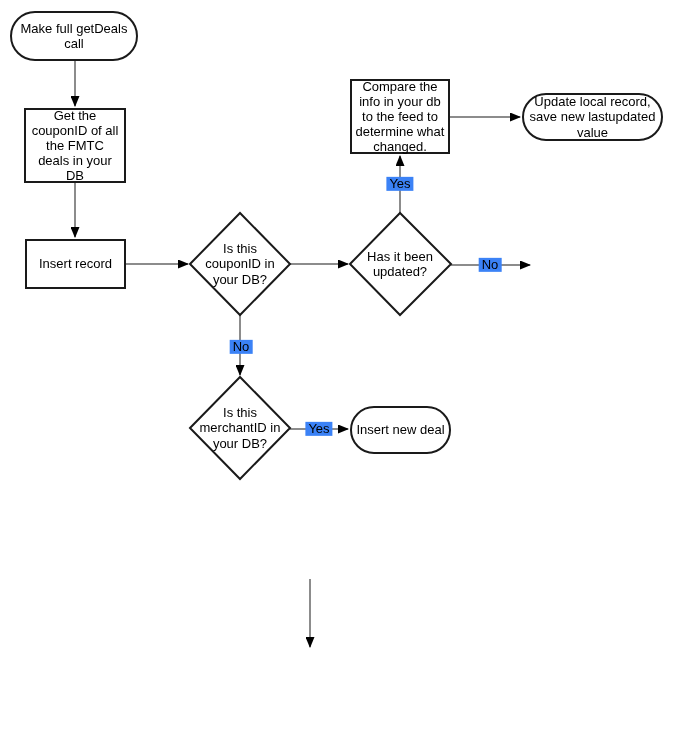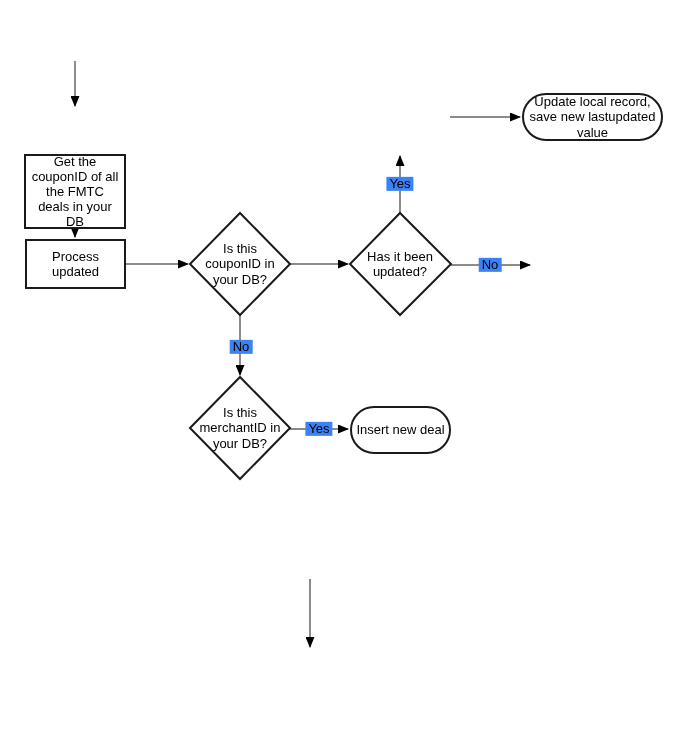--- a/index.html
+++ b/index.html
@@ -46,29 +46,35 @@
     <line x1="451" y1="265" x2="530" y2="265" stroke="#666666" stroke-width="1.5" marker-end="url(#arrow)"></line>
     <line x1="240" y1="315" x2="240" y2="375" stroke="#666666" stroke-width="1.5" marker-end="url(#arrow)"></line>
     <line x1="290" y1="429" x2="348" y2="429" stroke="#666666" stroke-width="1.5" marker-end="url(#arrow)"></line>
     <line x1="310" y1="579" x2="310" y2="647" stroke="#666666" stroke-width="1.5" marker-end="url(#arrow)"></line>
 
     <polygon points="190,264 240,213 290,264 240,315" fill="#ffffff" stroke="#1a1a1a" stroke-width="2"></polygon>
     <polygon points="350,264 400,213 451,264 400,315" fill="#ffffff" stroke="#1a1a1a" stroke-width="2"></polygon>
     <polygon points="190,428 240,377 290,428 240,479" fill="#ffffff" stroke="#1a1a1a" stroke-width="2"></polygon>
   </svg>
 
+  <div class="node terminal" style="left:10px; top:11px; width:128px; height:50px;">
+    <span>Make full getDeals call</span>
+  </div>
 
-  <div class="node" style="left:24px; top:108px; width:102px; height:75px;margin-top:46px;">
+  <div class="node" style="left:24px; top:108px; width:102px; height:75px;">
     <span>Get the couponID of all the FMTC deals in your DB</span>
   </div>
 
   <div class="node" style="left:25px; top:239px; width:101px; height:50px;">
-    <span>Process updated</span>
+    <span>Insert record</span>
   </div>
 
+  <div class="node" style="left:350px; top:79px; width:100px; height:75px;">
+    <span>Compare the info in your db to the feed to determine what changed.</span>
+  </div>
 
   <div class="node terminal" style="left:522px; top:93px; width:141px; height:48px; border-radius:24px;">
     <span>Update local record, save new lastupdated value</span>
   </div>
 
 
   <div class="node terminal" style="left:350px; top:406px; width:101px; height:48px; border-radius:24px;">
     <span>Insert new deal</span>
   </div>
 

